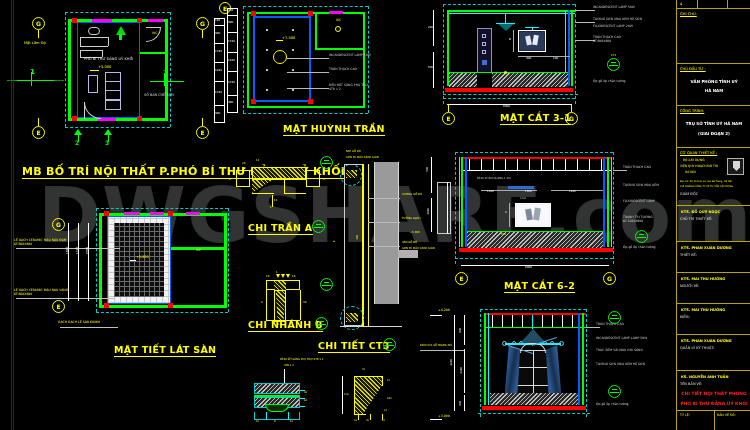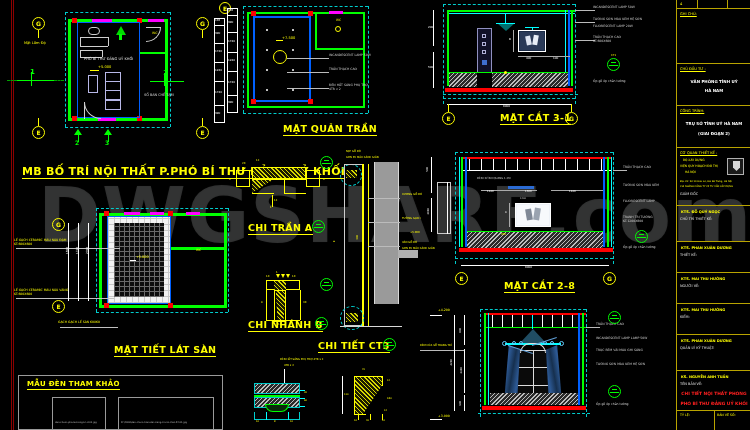--- a/index.html
+++ b/index.html
@@ -281,21 +281,21 @@
     <div class="ln h1px c-white" style="left:2px;top:95px;width:11px;"></div>
     <div class="ln h1px c-white" style="left:2px;top:112px;width:11px;"></div>
     <div class="txt dim" style="left:3px;top:9px;font-size:2.8px;">165</div>
     <div class="txt dim" style="left:3px;top:21px;font-size:2.8px;">390</div>
     <div class="txt dim" style="left:3px;top:40px;font-size:2.8px;">1720</div>
     <div class="txt dim" style="left:3px;top:59px;font-size:2.8px;">1220</div>
     <div class="txt dim" style="left:3px;top:81px;font-size:2.8px;">1720</div>
     <div class="txt dim" style="left:3px;top:101px;font-size:2.8px;">390</div>
 
   </div>
-  <div class="txt title-lbl" style="left:283px;top:124px;">MẶT QUẢN TRẦN</div>
+  <div class="txt title-lbl" style="left:283px;top:124px;">MẶT HUỲNH TRẦN</div>
 
   <div class="abs" style="left:425px;top:0;width:215px;height:140px;">
 
     <div class="dash-cv" style="left:18px;top:4px;height:100px;"></div>
     <div class="dash-cv" style="left:150px;top:4px;height:100px;"></div>
     <div class="dash-c" style="left:18px;top:4px;width:132px;"></div>
     <div class="dash-c" style="left:18px;top:98px;width:132px;"></div>
 
     <div class="ln c-green" style="left:22px;top:10px;width:128px;height:2px;"></div>
     <div class="ln c-cyan" style="left:22px;top:13px;width:128px;height:1px;"></div>
@@ -574,21 +574,21 @@
     <div class="txt dim" style="left:1px;top:20px;font-size:2.6px;transform:rotate(-90deg);">500</div>
     <div class="ln v1px c-white" style="left:6px;top:50px;height:34px;"></div>
     <div class="txt dim" style="left:1px;top:62px;font-size:2.6px;transform:rotate(-90deg);">2000</div>
 
     <div class="ln h1px c-white" style="left:36px;top:117px;width:148px;"></div>
     <div class="txt dim" style="left:100px;top:118px;font-size:2.8px;">6000</div>
 
     <div class="bub" style="left:30px;top:124px;width:13px;height:13px;">E</div>
     <div class="bub" style="left:178px;top:124px;width:13px;height:13px;">G</div>
   </div>
-  <div class="txt title-lbl" style="left:504px;top:281px;">MẶT CẮT 2-8</div>
+  <div class="txt title-lbl" style="left:504px;top:281px;">MẶT CẮT 6-2</div>
 
   <div class="abs" style="left:420px;top:305px;width:230px;height:125px;">
 
     <div class="txt t-y" style="left:18px;top:4px;font-size:3.2px;">+4.200</div>
     <div class="ln c-white" style="left:10px;top:10px;width:12px;height:1px;"></div>
     <div class="txt t-y" style="left:18px;top:110px;font-size:3.2px;">+3.000</div>
     <div class="ln c-white" style="left:10px;top:114px;width:12px;height:1px;"></div>
 
     <div class="txt micro-y" style="left:0px;top:40px;font-size:2.6px;">RÈM CỬA SỔ TRANG TRÍ</div>
     <div class="ln h1px" style="left:0px;top:45px;width:44px;background:#bbb;"></div>
@@ -701,27 +701,20 @@
     <div class="txt micro-y" style="left:152px;top:52px;font-size:2.4px;">12</div>
     <div class="txt micro-y" style="left:122px;top:62px;font-size:2.4px;">10</div>
     <div class="txt micro-y" style="left:134px;top:62px;font-size:2.4px;">40</div>
     <div class="txt micro-y" style="left:150px;top:62px;font-size:2.4px;">10</div>
     <div class="ln v1px c-yellow" style="left:126px;top:56px;height:6px;"></div>
     <div class="ln v1px c-yellow" style="left:138px;top:56px;height:6px;"></div>
     <div class="ln v1px c-yellow" style="left:150px;top:56px;height:6px;"></div>
     <div class="ln v1px c-white" style="left:110px;top:18px;height:38px;"></div>
   </div>
 
-  <div class="abs" style="left:18px;top:375px;width:205px;height:55px;border:1px solid #9a9a9a;">
-    <div class="txt title-lbl" style="left:8px;top:5px;font-size:7px;">MẪU ĐÈN THAM KHẢO</div>
-    <div class="abs" style="left:33px;top:21px;width:54px;height:34px;border:1px solid #9a9a9a;"></div>
-    <div class="txt micro" style="left:36px;top:46px;font-size:2.4px;color:#bbb;">den-chum-pha-le-trang-tri-ct01.jpg</div>
-    <div class="abs" style="left:99px;top:21px;width:96px;height:34px;border:1px solid #9a9a9a;"></div>
-    <div class="txt micro" style="left:102px;top:46px;font-size:2.4px;color:#bbb;">D:\2009\den-chum-hien-dai-trang-tri-noi-that-P4.01.jpg</div>
-  </div>
 
   <div id="titleblock">
 
     <div class="abs" style="left:0;top:0;width:74px;height:9px;border-bottom:1px solid #b9a400;"></div>
     <div class="ln v1px" style="left:20px;top:0;height:9px;background:#b9a400;"></div>
     <div class="ln v1px" style="left:50px;top:0;height:9px;background:#b9a400;"></div>
     <div class="txt t-y" style="left:3px;top:3px;font-size:3.6px;">4</div>
 
     <div class="abs" style="left:0;top:9px;width:74px;height:55px;border-bottom:1px solid #b9a400;"></div>
     <div class="tb-lab" style="top:12px;">GHI CHÚ:</div>

